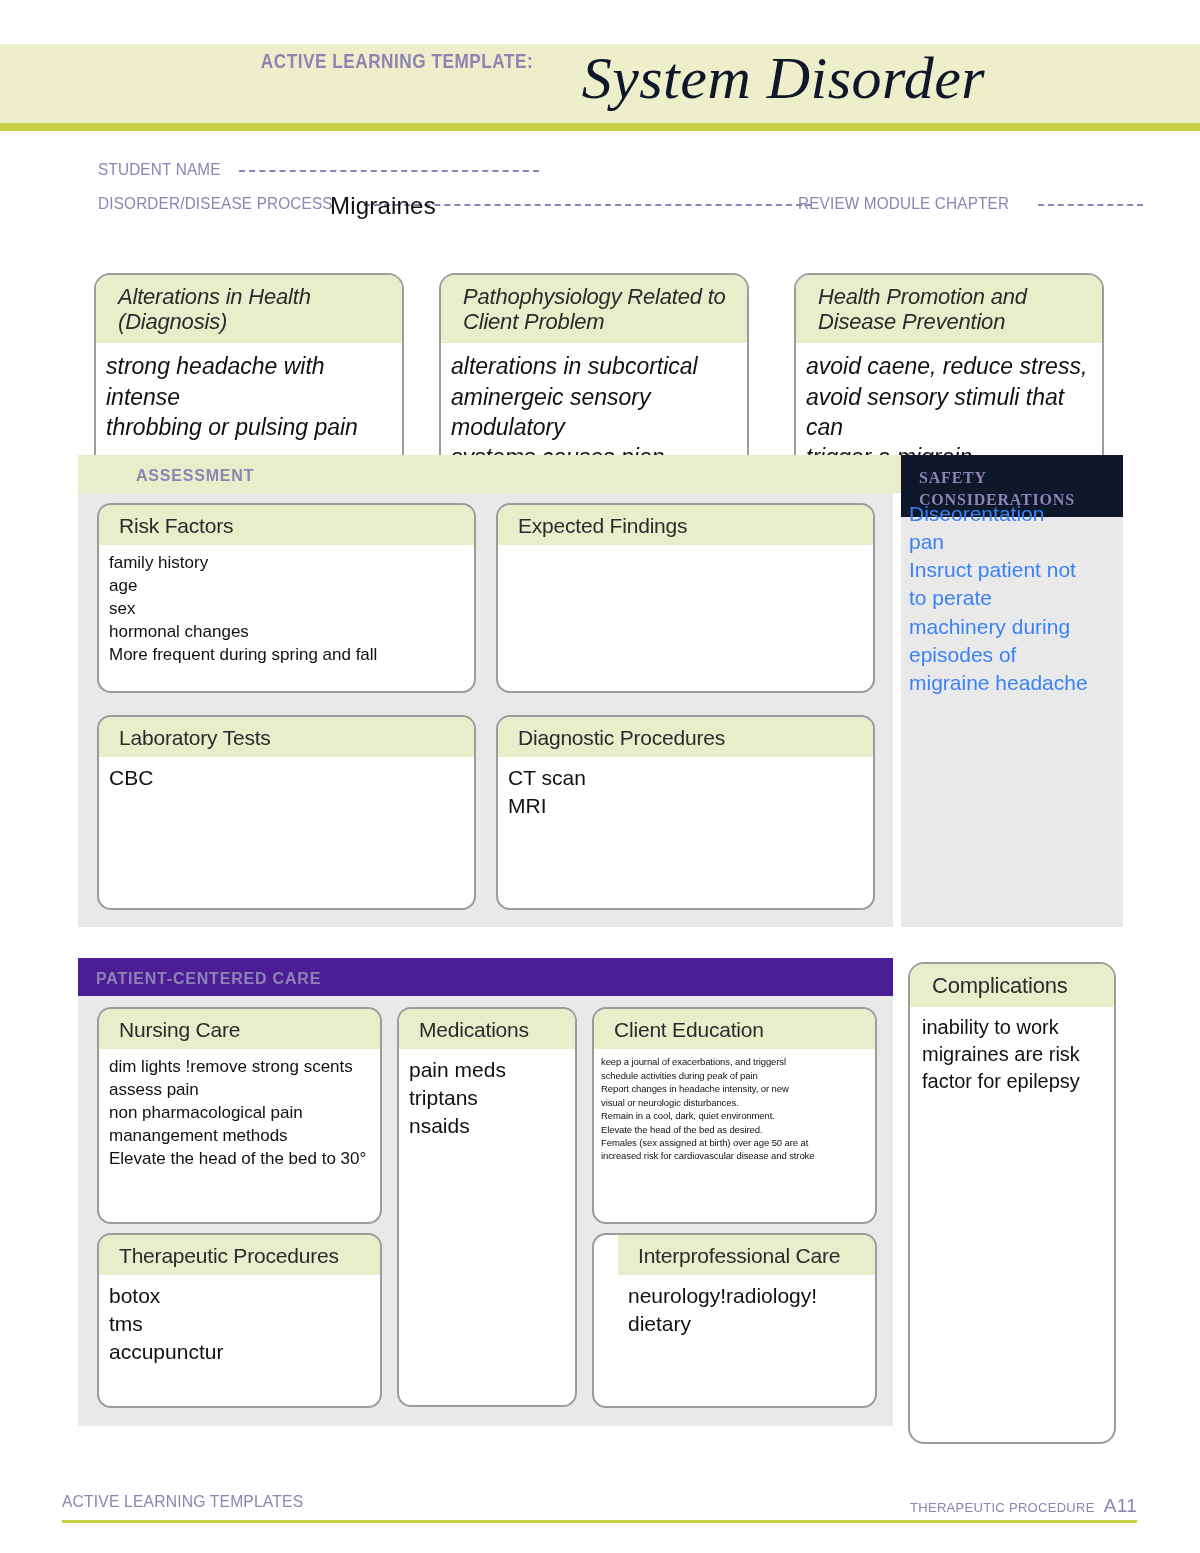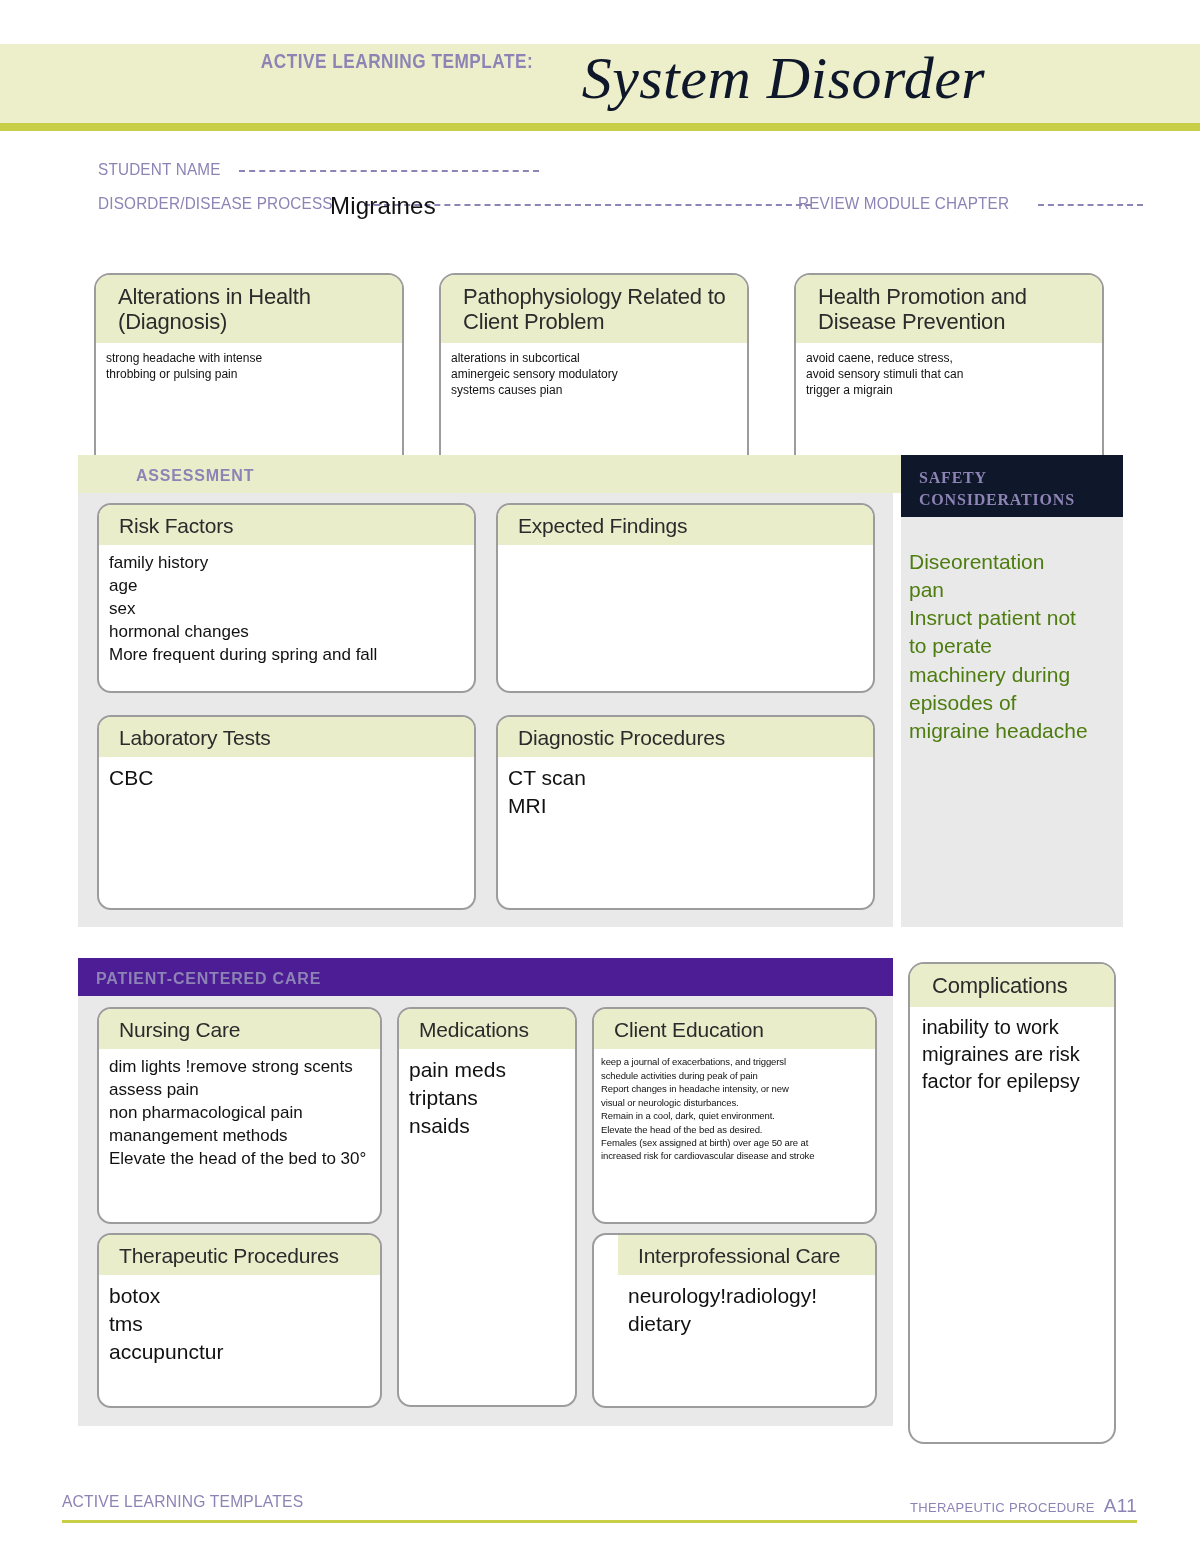--- a/index.html
+++ b/index.html
@@ -103,35 +103,36 @@
   .topbox {
     position: absolute;
     top: 273px;
     width: 310px;
     height: 198px;
     border: 2px solid #9c9c9c;
     border-radius: 16px;
     background: #ffffff;
     overflow: hidden;
     box-sizing: border-box;
+    font-style: italic;
   }
   .tb1 { left: 94px; }
   .tb2 { left: 439px; }
   .tb3 { left: 794px; }
   .topbox .bx-head {
     background: #eaedca;
     padding: 10px 14px 9px 22px;
     font-size: 22px;
     color: #2b2b2b;
     line-height: 1.12;
     letter-spacing: -0.2px;
   }
   .topbox .bx-body {
     padding: 8px 10px 8px 10px;
-    font-size: 12px;
+    font-size: 23px;
     color: #111;
     line-height: 1.32;
     white-space: pre-line;
   }
 
   
   .panel {
     position: absolute;
     background: #e9e9e9;
   }
@@ -219,27 +220,27 @@
   
   .c-nurs { left: 97px; top: 1007px; width: 285px; height: 217px; }
   .c-meds { left: 397px; top: 1007px; width: 180px; height: 400px; }
   .c-edu  { left: 592px; top: 1007px; width: 285px; height: 217px; }
   .c-ther { left: 97px; top: 1233px; width: 285px; height: 175px; }
   .c-inter{ left: 592px; top: 1233px; width: 285px; height: 175px; padding-left: 24px; }
 
   
   .c-safety-body {
     position: absolute;
-    left: 901px; top: 538px;
+    left: 901px; top: 490px;
     width: 222px;
     padding: 10px 8px 0 8px;
     box-sizing: border-box;
     font-size: 21px;
     line-height: 1.34;
-    color: #4d7c0f;
+    color: #3b82f6;
     white-space: pre-line;
   }
   .c-comp {
     left: 908px; top: 962px; width: 208px; height: 482px;
     border-radius: 16px;
   }
   .c-comp .bx-head {
     padding: 10px 12px 9px 22px;
     font-size: 22px;
   }

